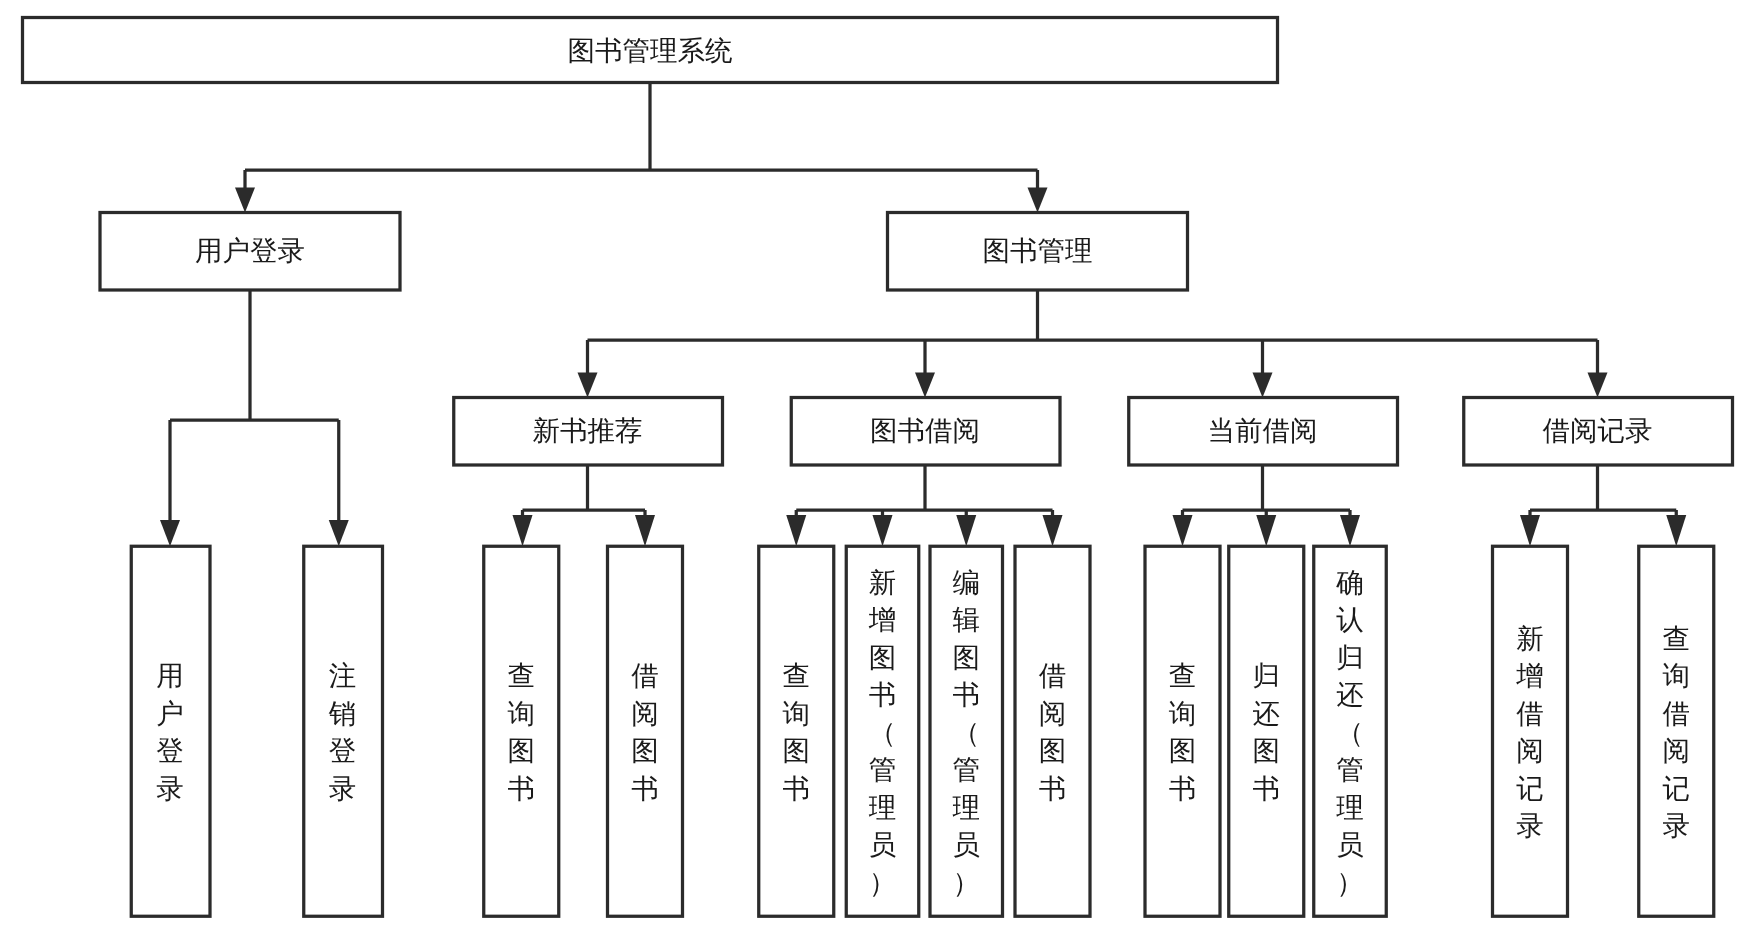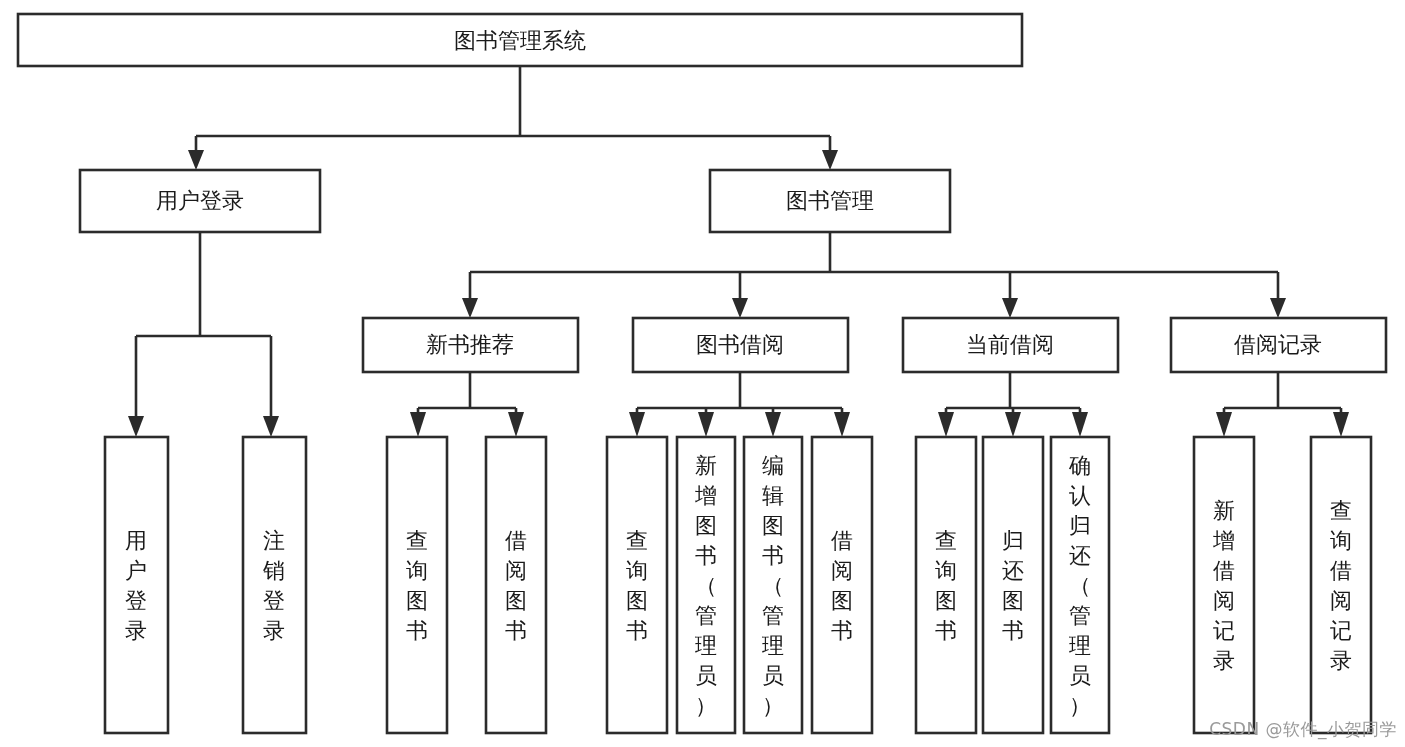--- a/index.html
+++ b/index.html
@@ -244,14 +244,13 @@
       <text class="node-label-v" x="1224" y="0"><tspan x="1224" y="518.4">新</tspan><tspan x="1224" y="548.4">增</tspan><tspan x="1224" y="578.4">借</tspan><tspan x="1224" y="608.4">阅</tspan><tspan x="1224" y="638.4">记</tspan><tspan x="1224" y="668.4">录</tspan></text>
     </g>
 
     <g>
       <rect class="node-box" x="1311" y="437" width="60" height="296"></rect>
       <text class="node-label-v" x="1341" y="0"><tspan x="1341" y="518.4">查</tspan><tspan x="1341" y="548.4">询</tspan><tspan x="1341" y="578.4">借</tspan><tspan x="1341" y="608.4">阅</tspan><tspan x="1341" y="638.4">记</tspan><tspan x="1341" y="668.4">录</tspan></text>
     </g>
 
   </svg>
 
-  <div class="watermark">CSDN @软件_小贺同学</div>
 </div>
 
 </body></html>

